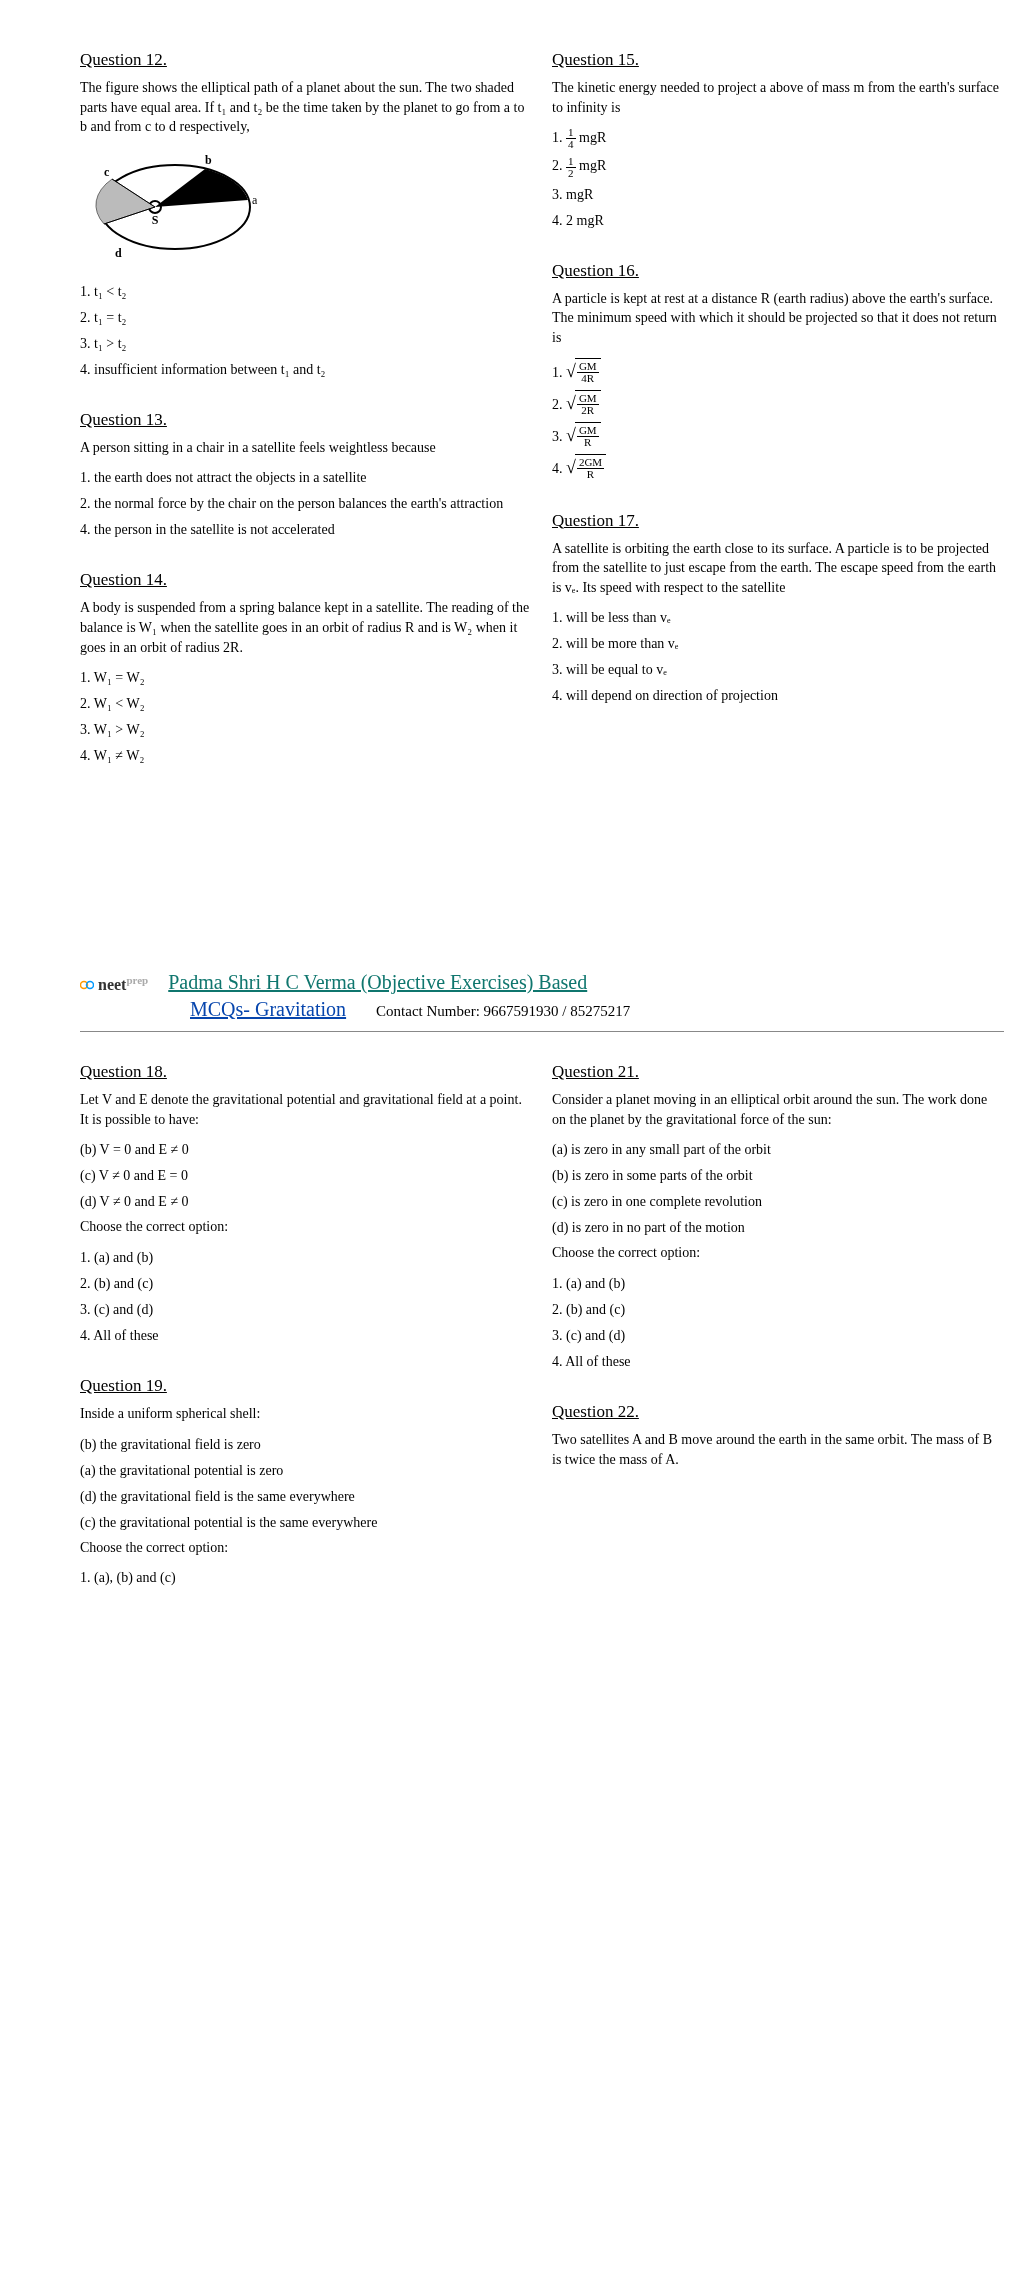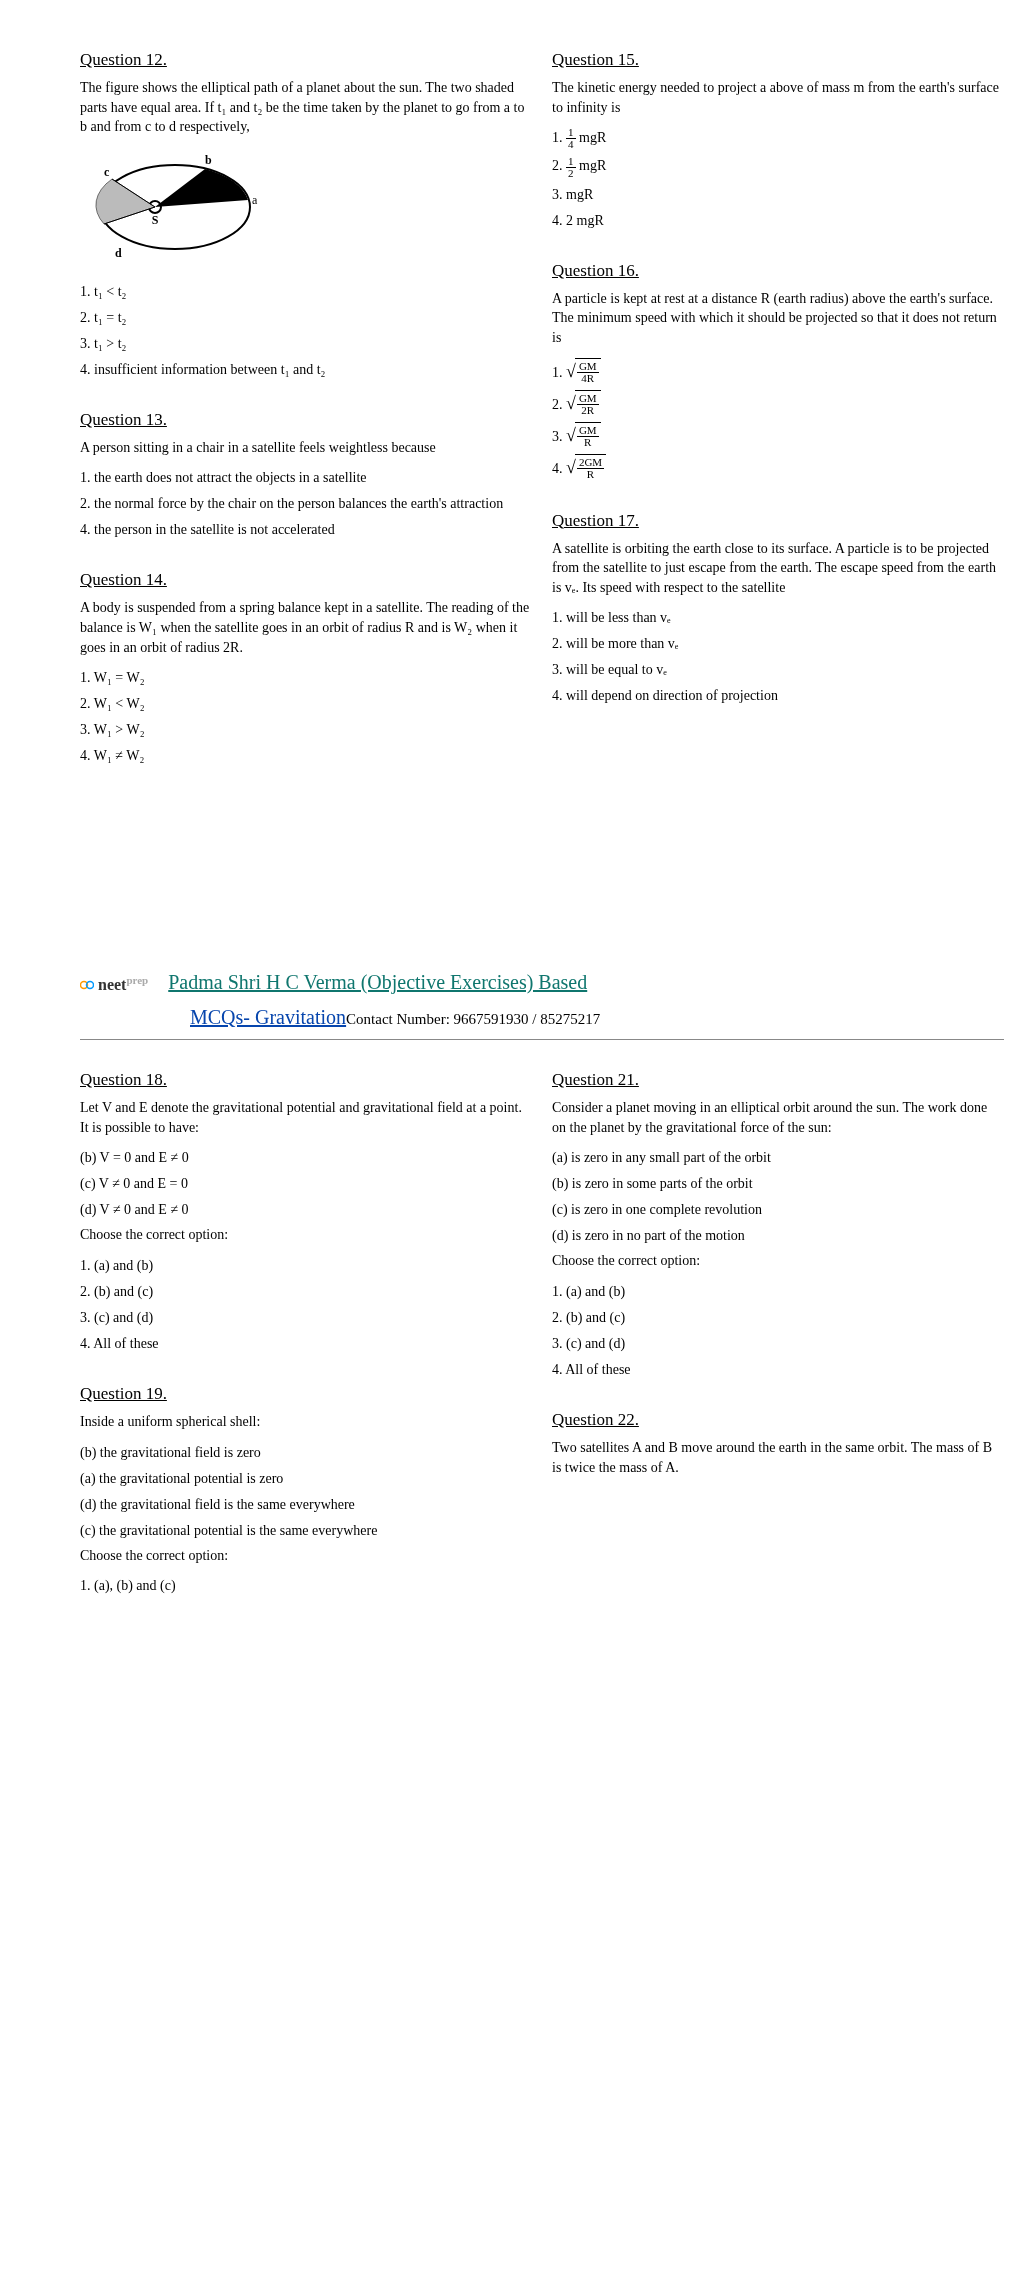--- a/index.html
+++ b/index.html
@@ -73,21 +73,21 @@
     font-weight: bold;
     color: #333;
     font-size: 16px;
   }
   .logo-neet .prep-sup { color:#aaa; font-size:11px; vertical-align:super;}
   .chapter-title {
     color: #0f766e;
     text-decoration: underline;
     font-size: 20px;
   }
-  .sub-title-row { display:flex; align-items:baseline; margin-top:12px;}
+  .sub-title-row { display:flex; gap:30px; align-items:baseline; margin-top:4px;}
   .mcq-title { color:#0645ad; text-decoration:underline; font-size:20px; margin-left:110px;}
   .contact { font-size:15px; }
   hr.sep { margin:10px 0 0 0; border:none; border-top:1px solid #888;}
 </style>
 </head>
 <body>
 
 <div class="columns">
 
   <div class="col">

